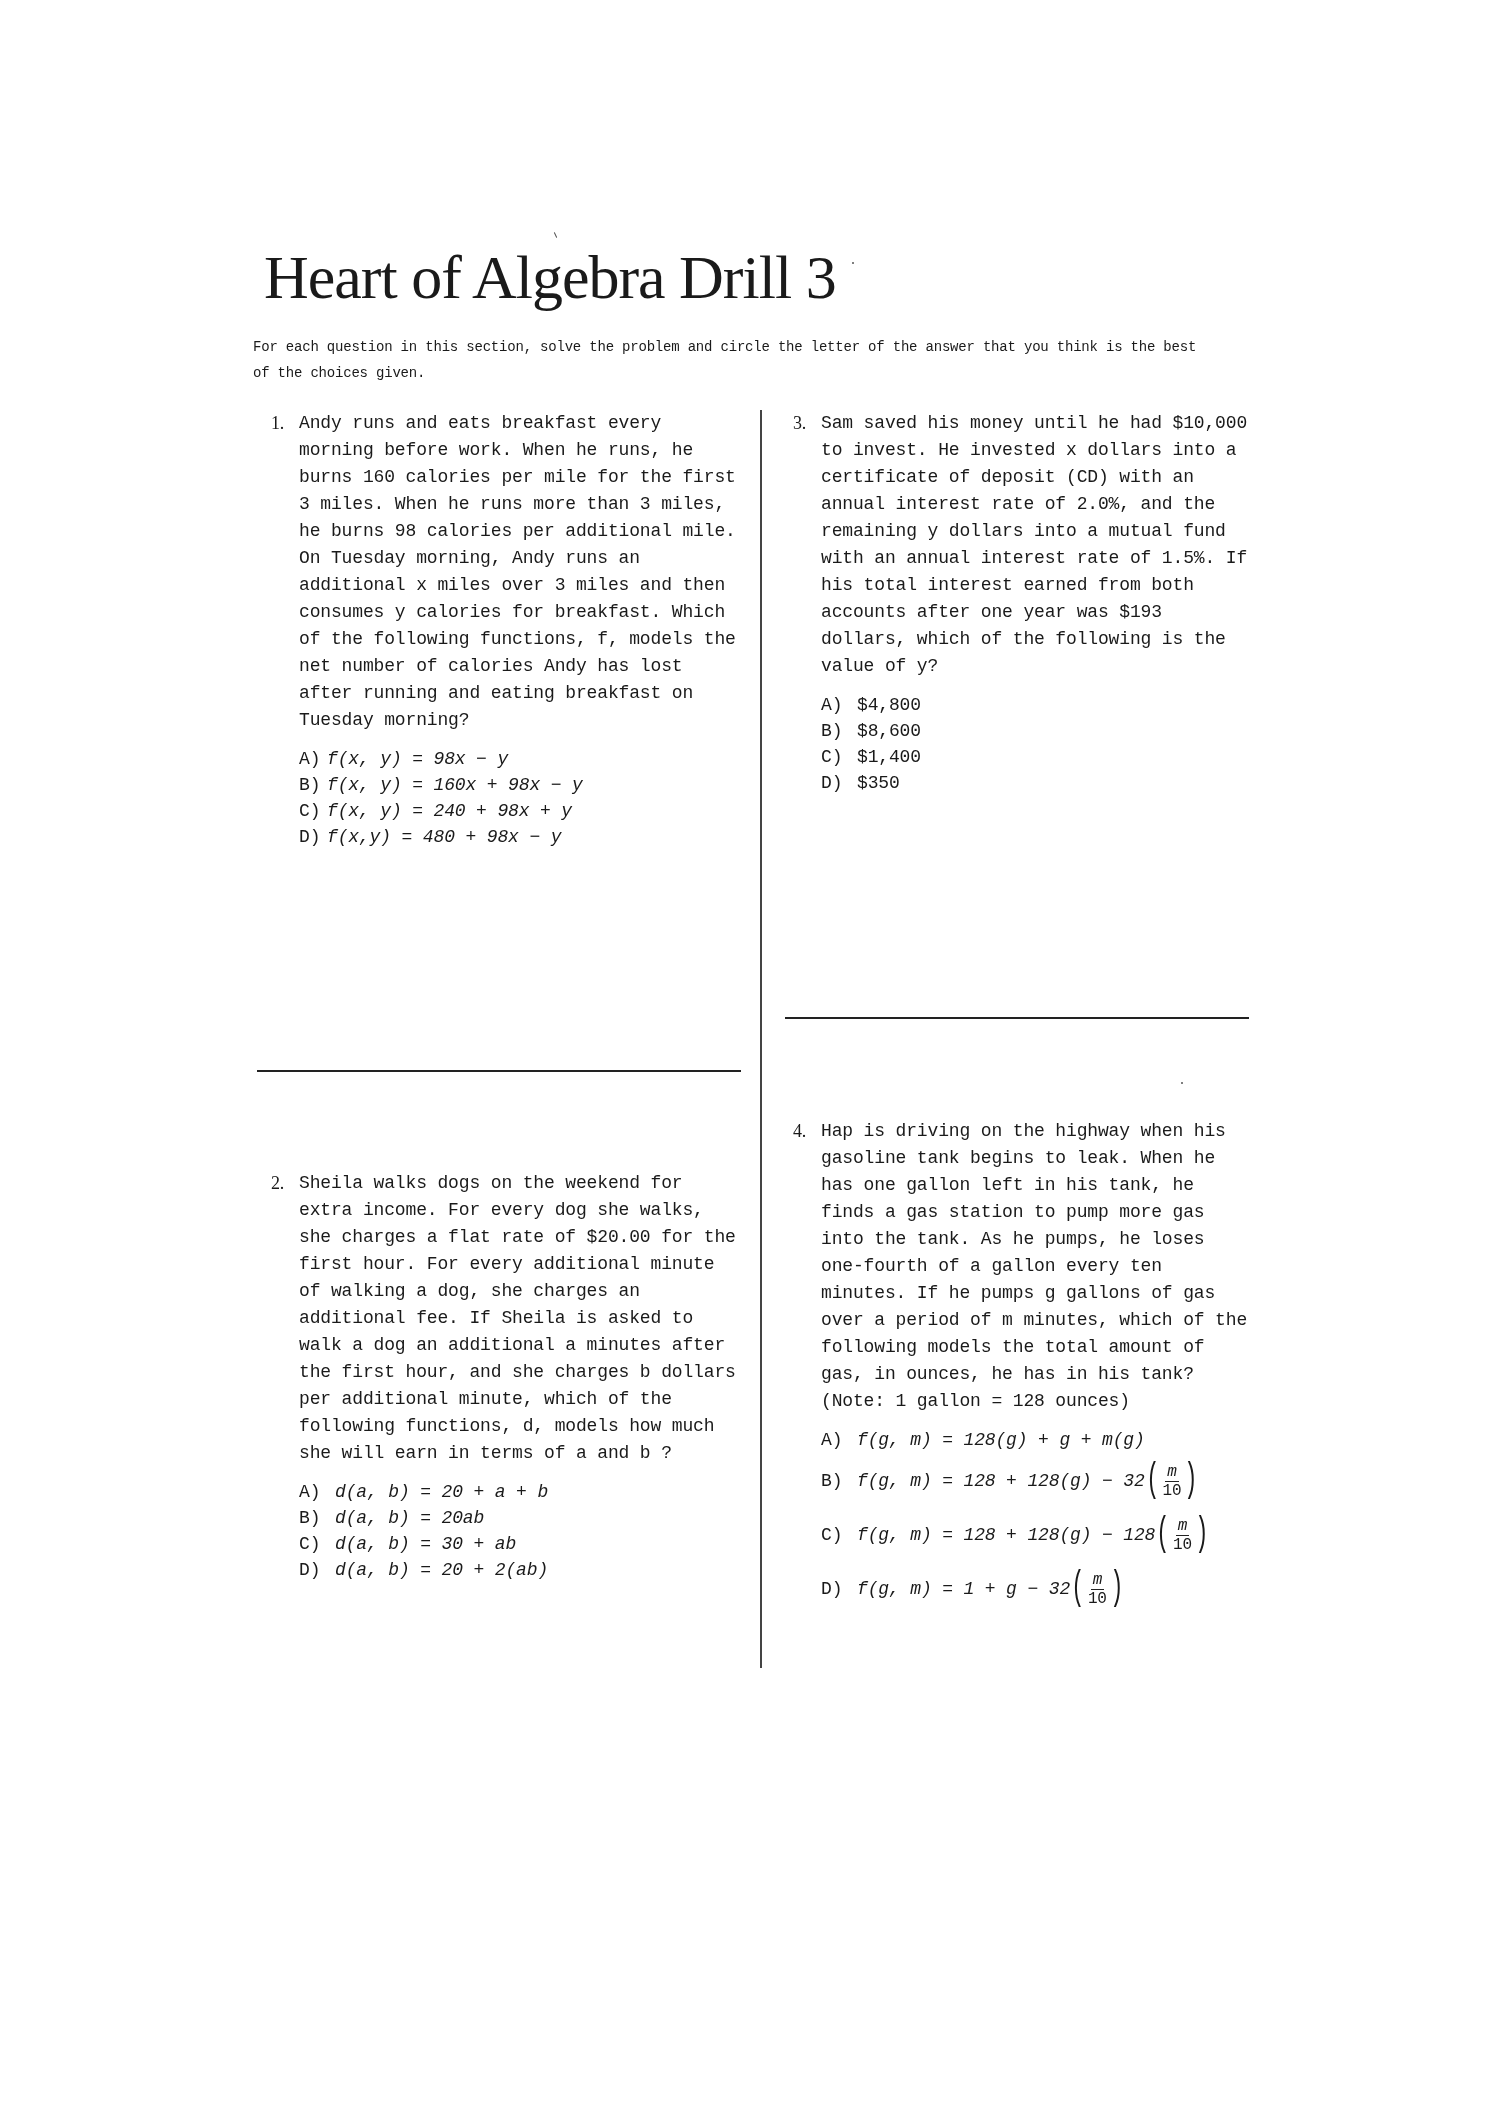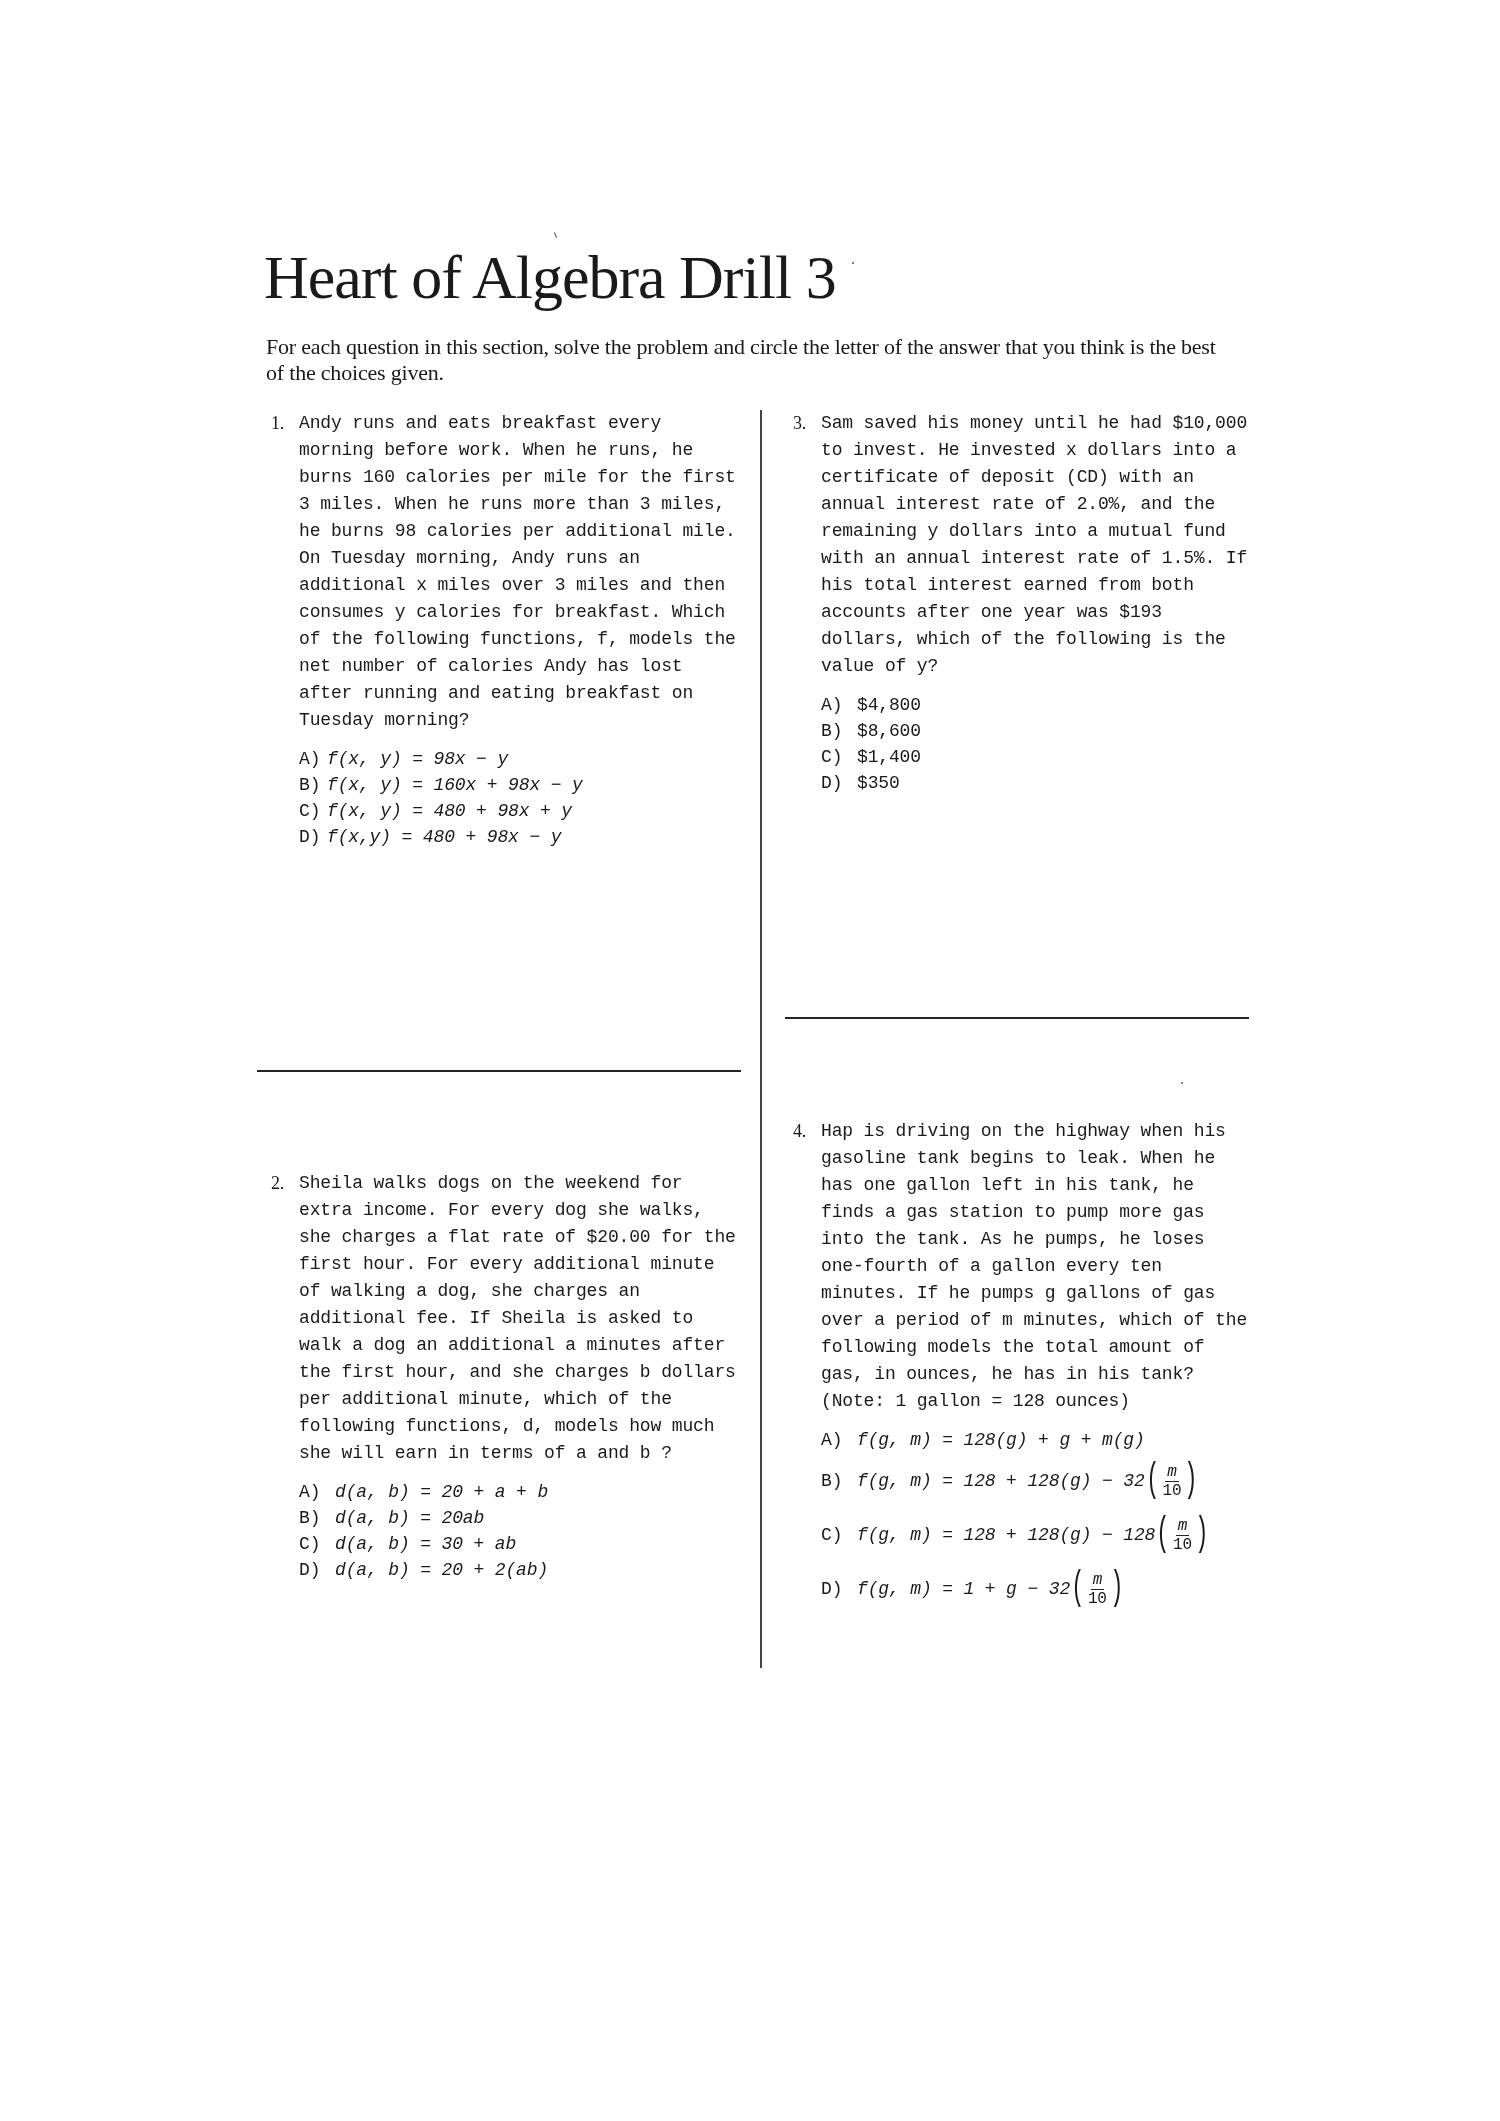--- a/index.html
+++ b/index.html
@@ -20,26 +20,27 @@
       left: 264px;
       top: 246px;
       font-size: 62px;
       font-weight: normal;
       letter-spacing: -1px;
       line-height: 1;
       margin: 0;
     }
     .instructions {
       position: absolute;
-      left: 266px;
+      left: 253px;
       top: 334px;
       width: 960px;
-      font-size: 22px;
+      font-size: 14px;
       line-height: 26px;
       letter-spacing: -0.2px;
+      font-family: Liberation Mono, monospace;
     }
     .vdivider {
       position: absolute;
       left: 760px;
       top: 410px;
       width: 1.5px;
       height: 1258px;
       background: #444;
     }
     .hrule {
@@ -145,21 +146,21 @@
       <li class="choice">
         <span class="choice-letter">A)</span>
         <span class="choice-text math">f(x, y) = 98x − y</span>
       </li>
       <li class="choice">
         <span class="choice-letter">B)</span>
         <span class="choice-text math">f(x, y) = 160x + 98x − y</span>
       </li>
       <li class="choice">
         <span class="choice-letter">C)</span>
-        <span class="choice-text math">f(x, y) = 480 + 98x + y</span>
+        <span class="choice-text math">f(x, y) = 240 + 98x + y</span>
       </li>
       <li class="choice">
         <span class="choice-letter">D)</span>
         <span class="choice-text math">f(x,y) = 480 + 98x − y</span>
       </li>
     </ul>
   </div>
 </section>
 
 <section class="question" id="q3">

